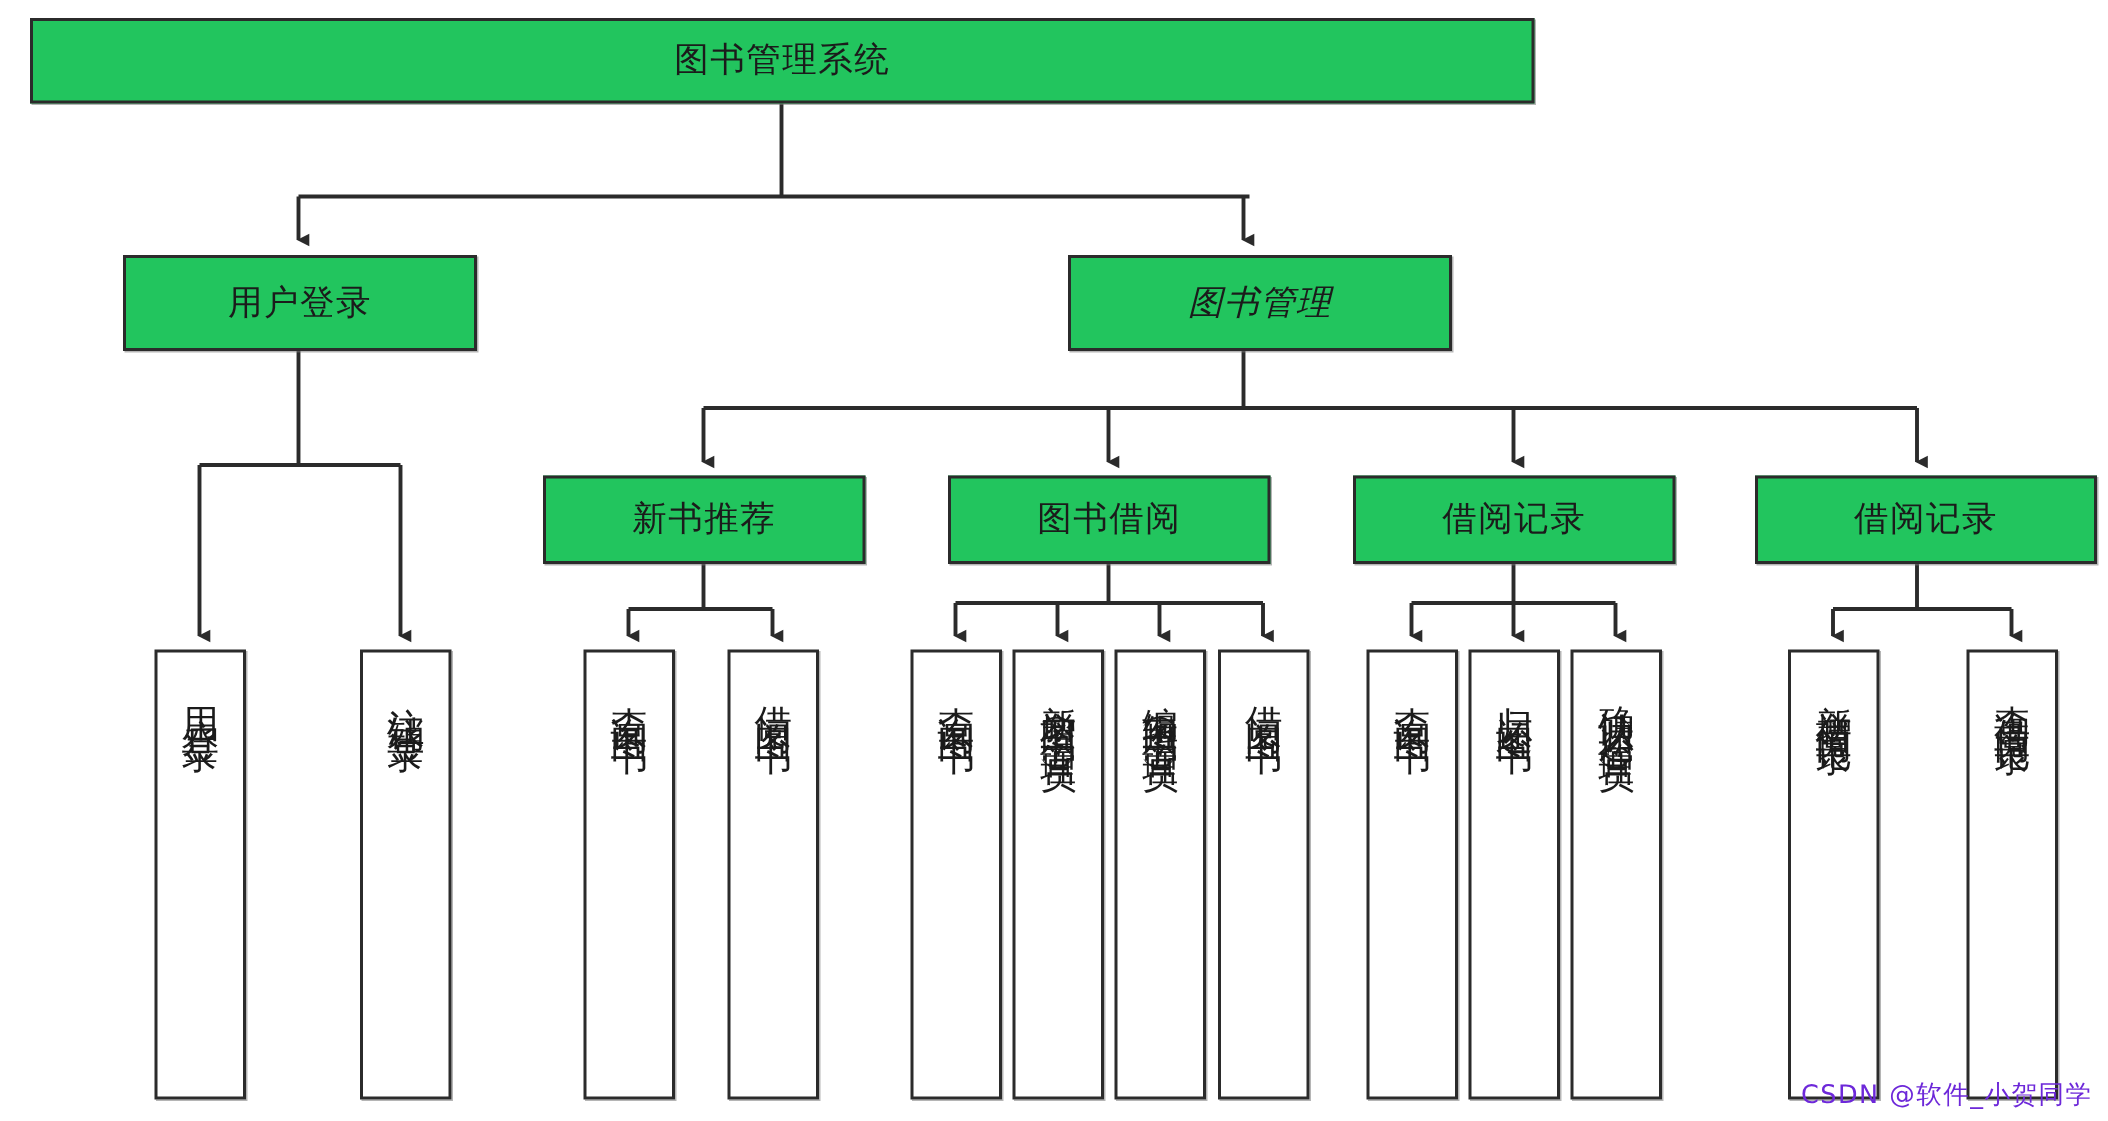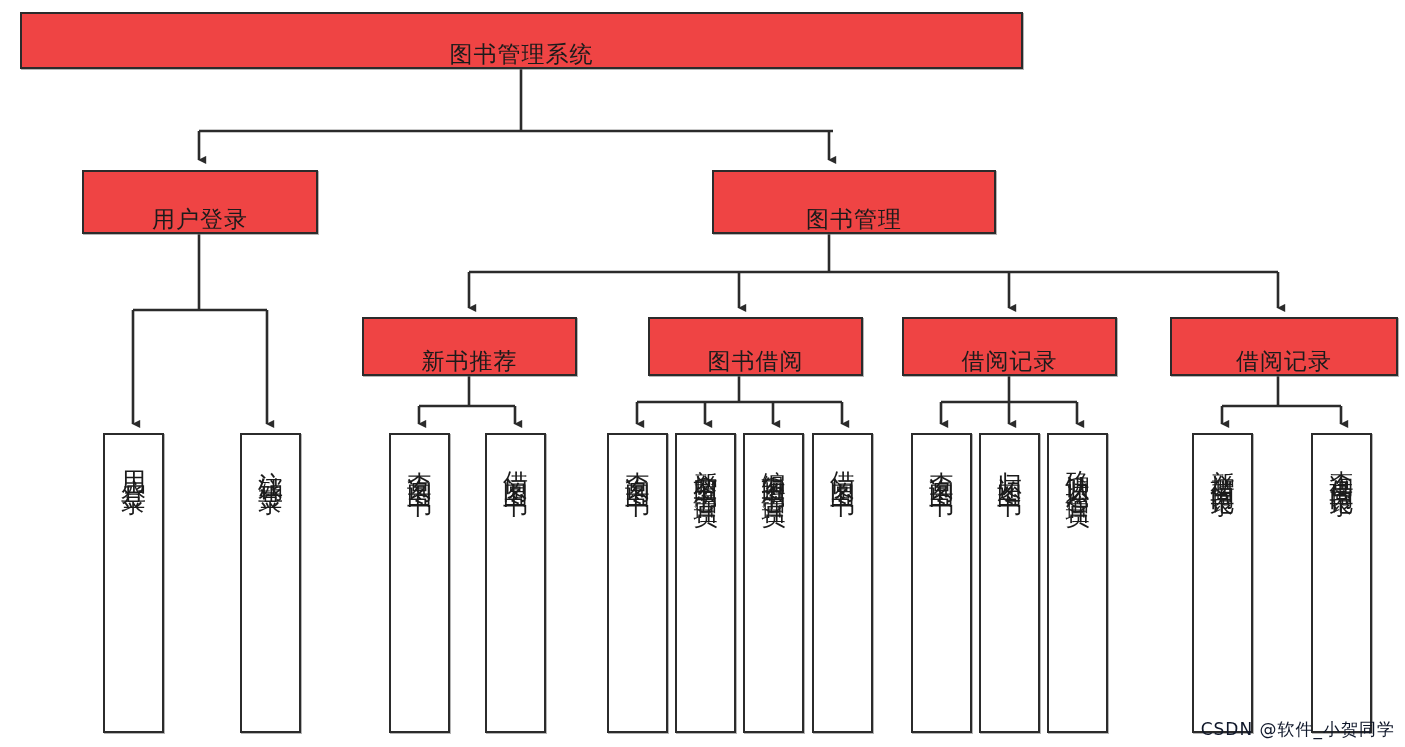--- a/index.html
+++ b/index.html
@@ -9,24 +9,24 @@
     font-family:"DejaVu Sans","Liberation Sans",sans-serif;
     overflow:hidden;
     position:relative;
   }
   #canvas{position:absolute;left:0;top:0;width:1405px;height:747px;}
   svg.lines{position:absolute;left:0;top:0;width:1405px;height:747px;pointer-events:none;}
 
   .node{
     position:absolute;
     box-sizing:border-box;
-    background:#ef4444;
+    background:#22c55e;
     border:2.5px solid #2b2b2b;
     display:flex;
-    align-items:flex-end;
+    align-items:center;
     justify-content:center;
     box-shadow:1px 1px 0 rgba(120,120,120,0.55);
   }
   .node .lbl{
     color:#1b1b1b;
     font-size:23px;
     line-height:1.15;
     letter-spacing:1px;
     white-space:nowrap;
   }
@@ -54,21 +54,21 @@
     letter-spacing:7px;
     line-height:1;
     white-space:nowrap;
   }
   .leaf.tall .vlbl{letter-spacing:5px;font-size:24px;}
 
   .watermark{
     position:absolute;
     right:10px;bottom:6px;
     font-size:17px;
-    color:#0f172a;
+    color:#6d28d9;
     letter-spacing:1px;
     white-space:nowrap;
     font-family:"DejaVu Sans","Liberation Sans",sans-serif;
   }
 </style>
 </head>
 <body>
 
 <div id="canvas">
 
@@ -122,28 +122,28 @@
     </g>
   </svg>
 
   <div class="node root" style="left:20px;top:12px;width:1003px;height:57px;">
     <span class="lbl">图书管理系统</span>
   </div>
 
   <div class="node lvl2" style="left:82px;top:170px;width:236px;height:64px;">
     <span class="lbl">用户登录</span>
   </div>
-  <div class="node lvl2" style="left:712px;top:170px;width:284px;height:64px;">
+  <div class="node lvl2" style="left:712px;top:170px;width:256px;height:64px;font-style:italic;">
     <span class="lbl">图书管理</span>
   </div>
 
   <div class="node lvl3" style="left:362px;top:317px;width:215px;height:59px;">
     <span class="lbl">新书推荐</span>
   </div>
-  <div class="node lvl3" style="left:648px;top:317px;width:215px;height:59px;">
+  <div class="node lvl3" style="left:632px;top:317px;width:215px;height:59px;">
     <span class="lbl">图书借阅</span>
   </div>
   <div class="node lvl3" style="left:902px;top:317px;width:215px;height:59px;">
     <span class="lbl">借阅记录</span>
   </div>
   <div class="node lvl3" style="left:1170px;top:317px;width:228px;height:59px;">
     <span class="lbl">借阅记录</span>
   </div>
 
   <div class="leaf" style="left:103px;top:433px;width:61px;height:300px;">

